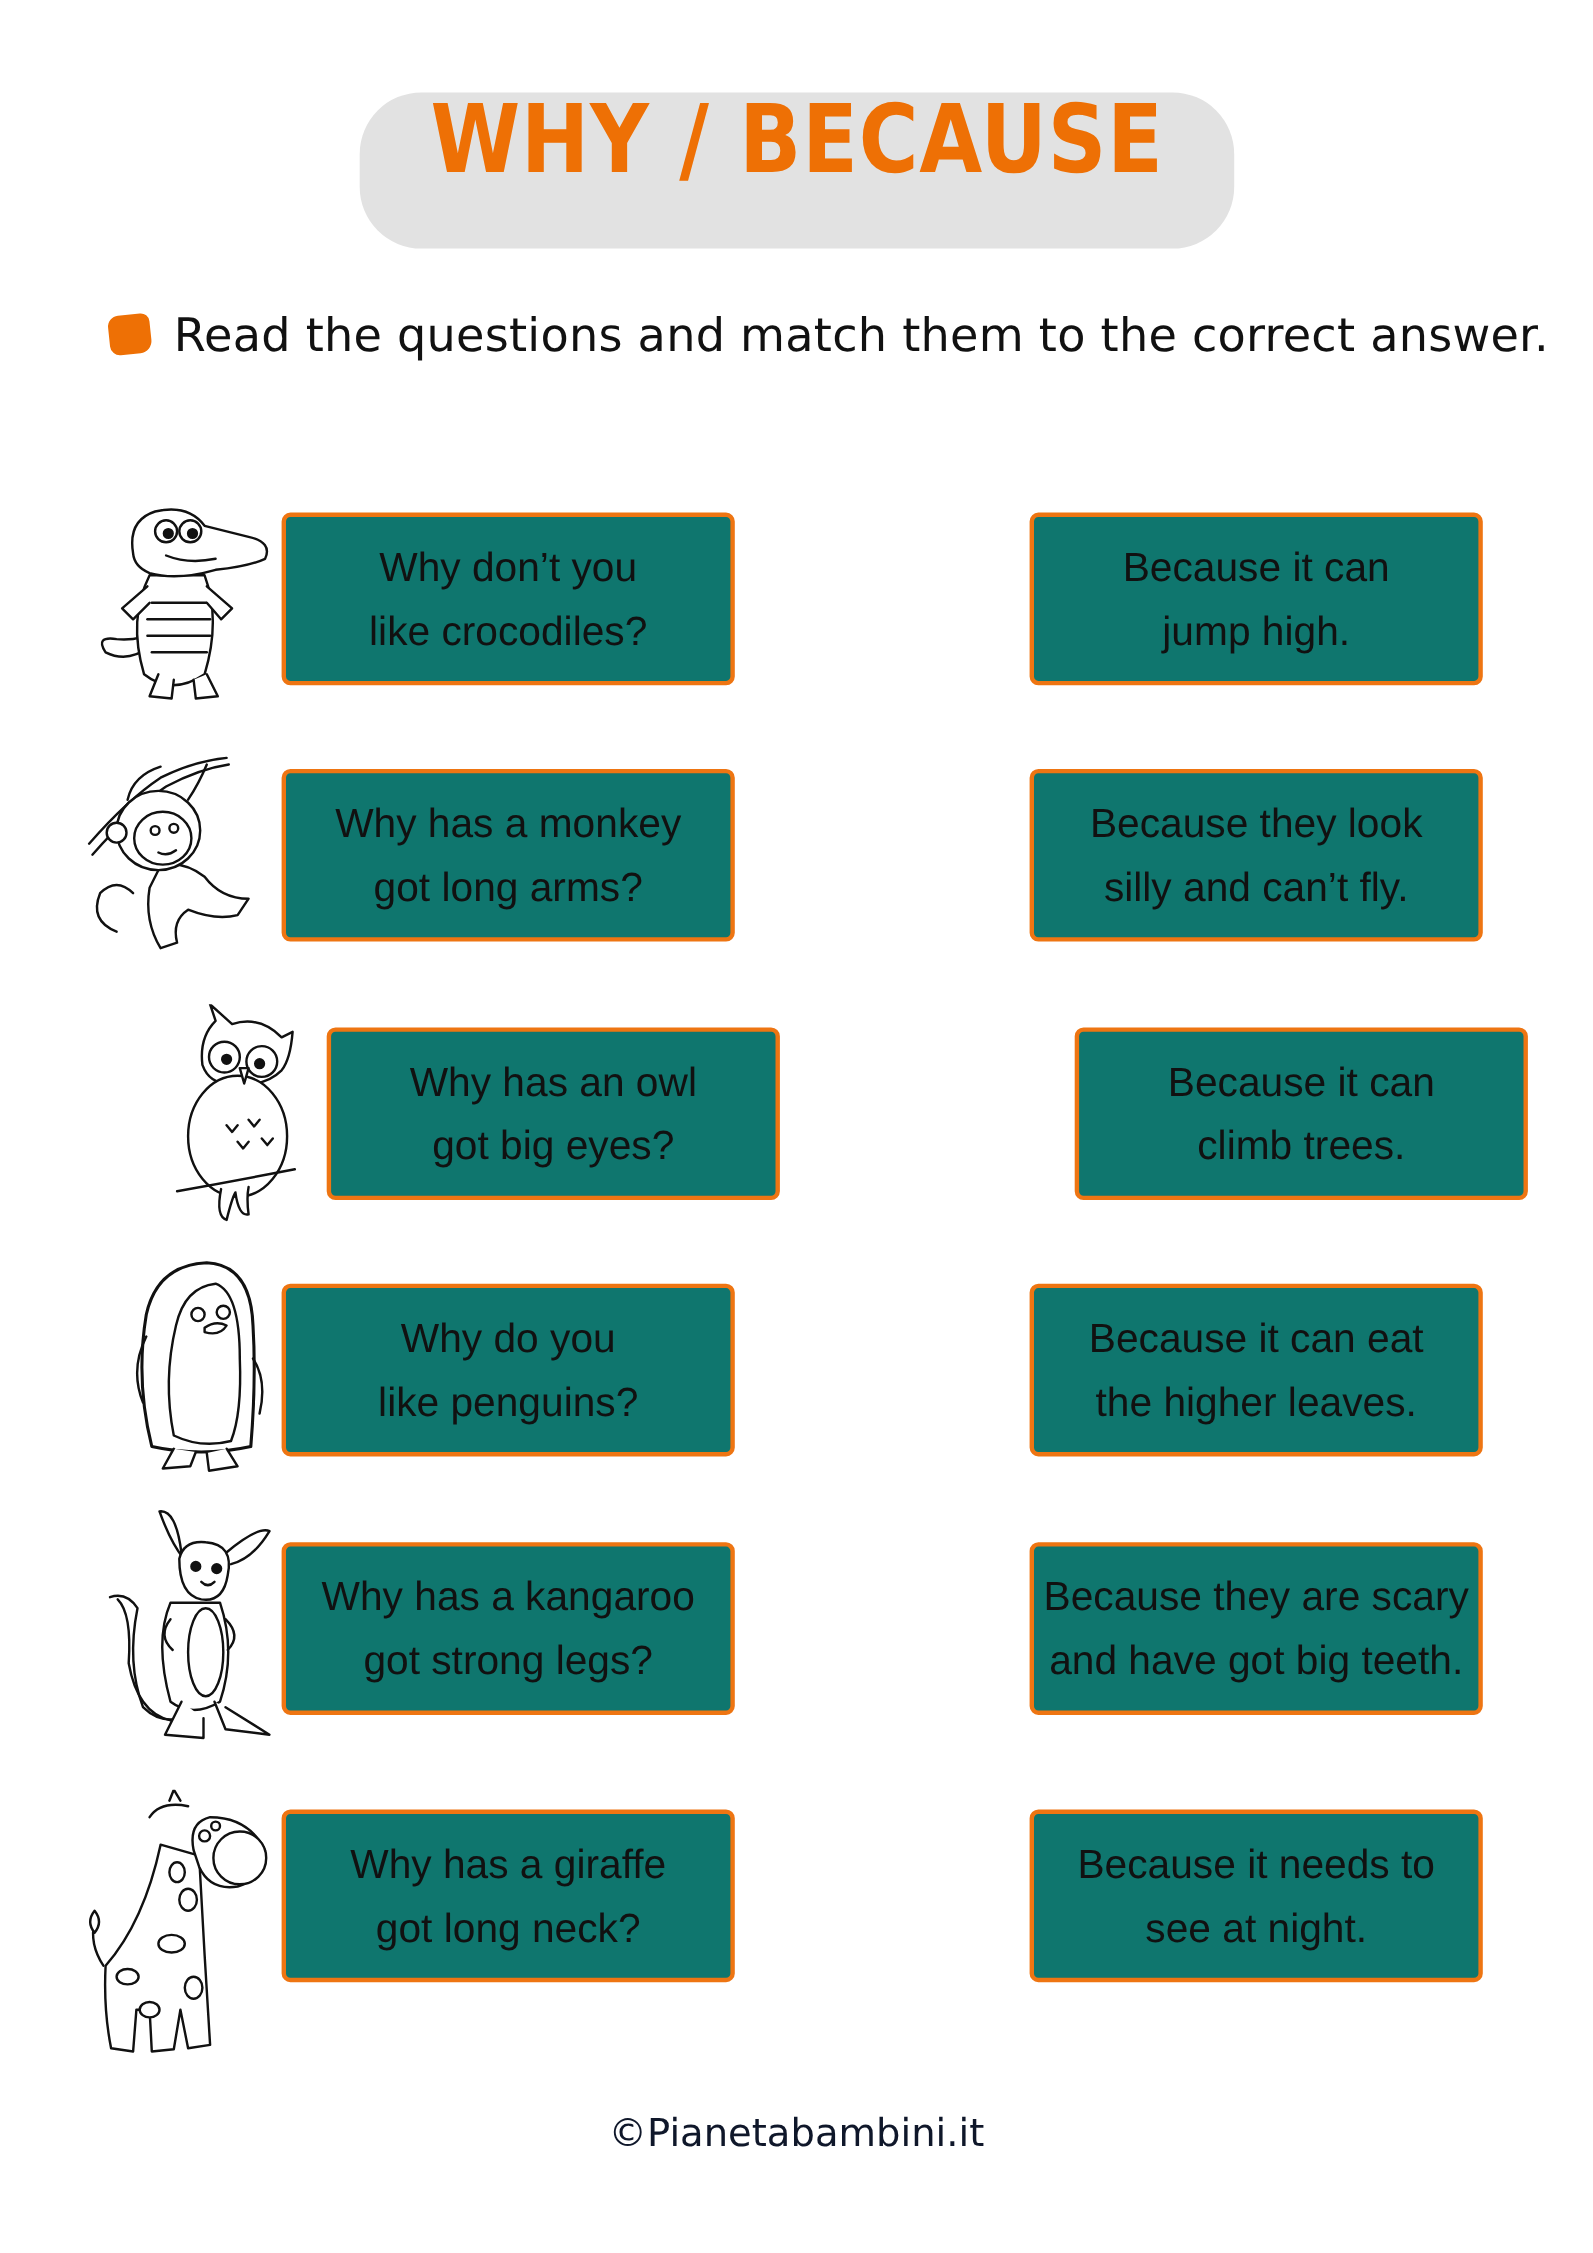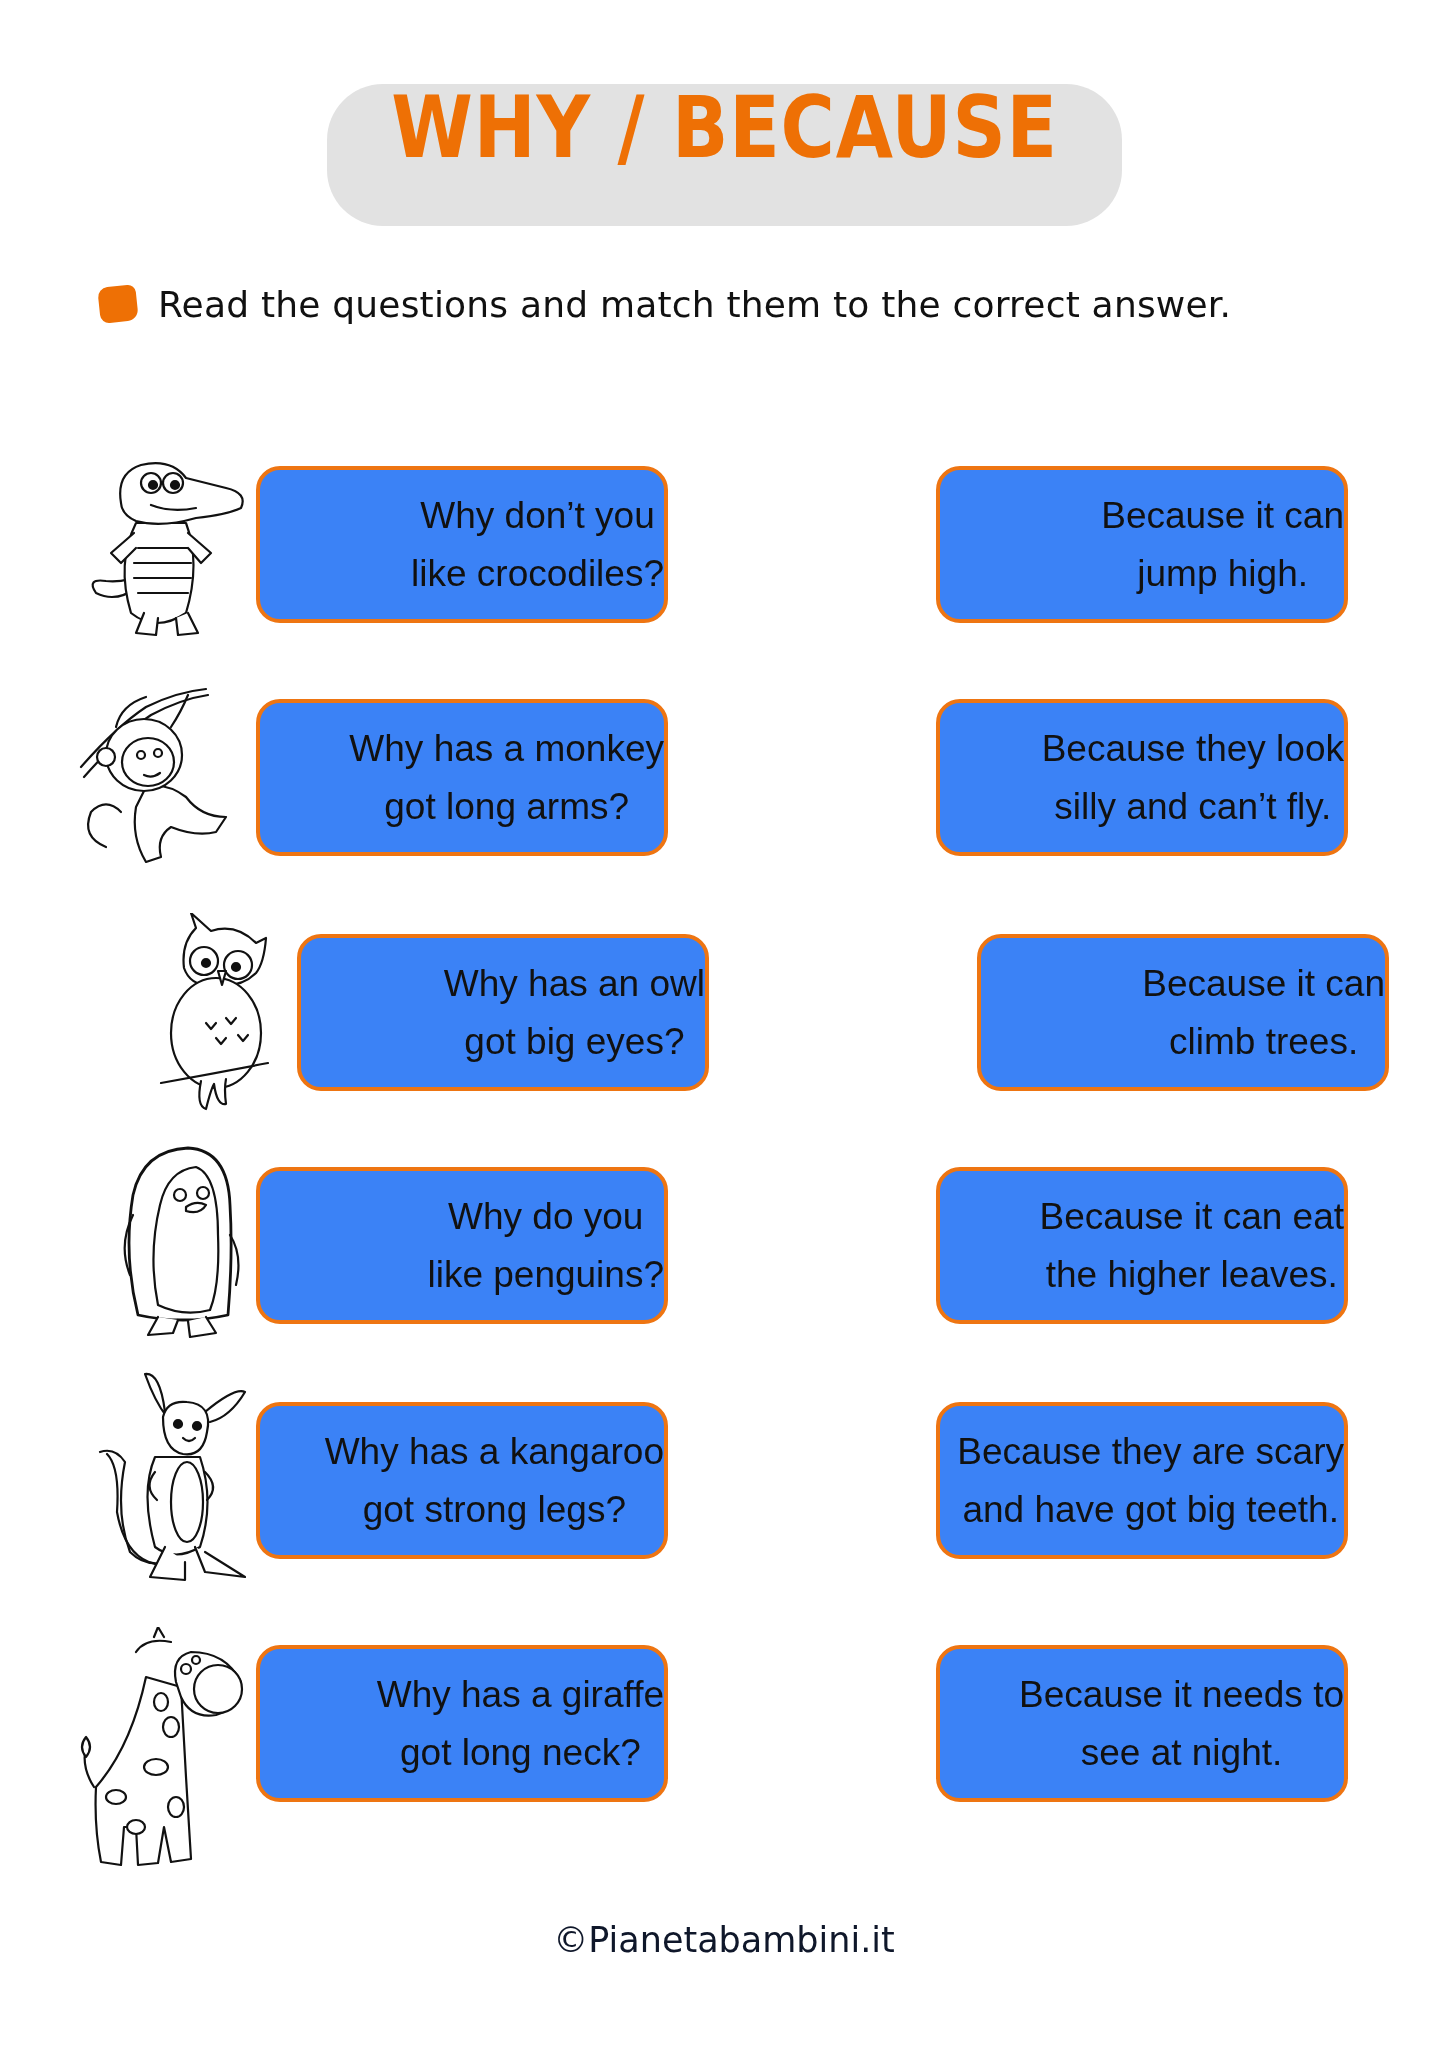--- a/index.html
+++ b/index.html
@@ -8,27 +8,27 @@
     .title-pill { position: absolute; left: 327px; top: 84px; width: 795px; height: 142px;
                   background: #e2e2e2; border-radius: 56px; display: flex;
                   align-items: flex-start; justify-content: center; }
     .title-text { font-family: "DejaVu Sans", sans-serif; font-size: 86px; font-weight: bold;
                   color: #ee7005; letter-spacing: 1px; transform: scaleX(0.86);
                   line-height: 1; white-space: nowrap; }
     .instruction { position: absolute; left: 99px; top: 282px; height: 44px;
                    display: flex; align-items: center; }
     .bullet { width: 38px; height: 36px; background: #ee7005; border-radius: 10px 8px 11px 9px;
               transform: rotate(-6deg); margin-right: 21px; }
-    .instruction-text { font-family: "DejaVu Sans", sans-serif; font-size: 36px; font-weight: 500;
+    .instruction-text { font-family: "DejaVu Sans", sans-serif; font-size: 42px; font-weight: 500;
                         color: #111; white-space: nowrap; letter-spacing: 0.2px; }
     .row { position: absolute; left: 0; width: 1448px; height: 157px; }
     .animal { position: absolute; }
     .box { position: absolute; top: 0; width: 404px; height: 149px; border: 4px solid #ee7512;
-           border-radius: 24px; background: #3b82f6; display: flex; align-items: center;
-           justify-content: flex-end; text-align: center; }
+           border-radius: 8px; background: #0f766e; display: flex; align-items: center;
+           justify-content: center; text-align: center; }
     .box.q { left: 256px; }
     .box.a { left: 936px; }
     .box-text { font-size: 37px; line-height: 58px; color: #111; white-space: pre-line; }
     .footer { position: absolute; left: 0; width: 1448px; top: 1920px; text-align: center;
               font-family: "DejaVu Sans", sans-serif; font-size: 35px; color: #0f172a; }
     svg.art { stroke: #111; fill: #fff; stroke-width: 2.2; stroke-linecap: round; stroke-linejoin: round; }
   </style>
 </head>
 <body>
 

